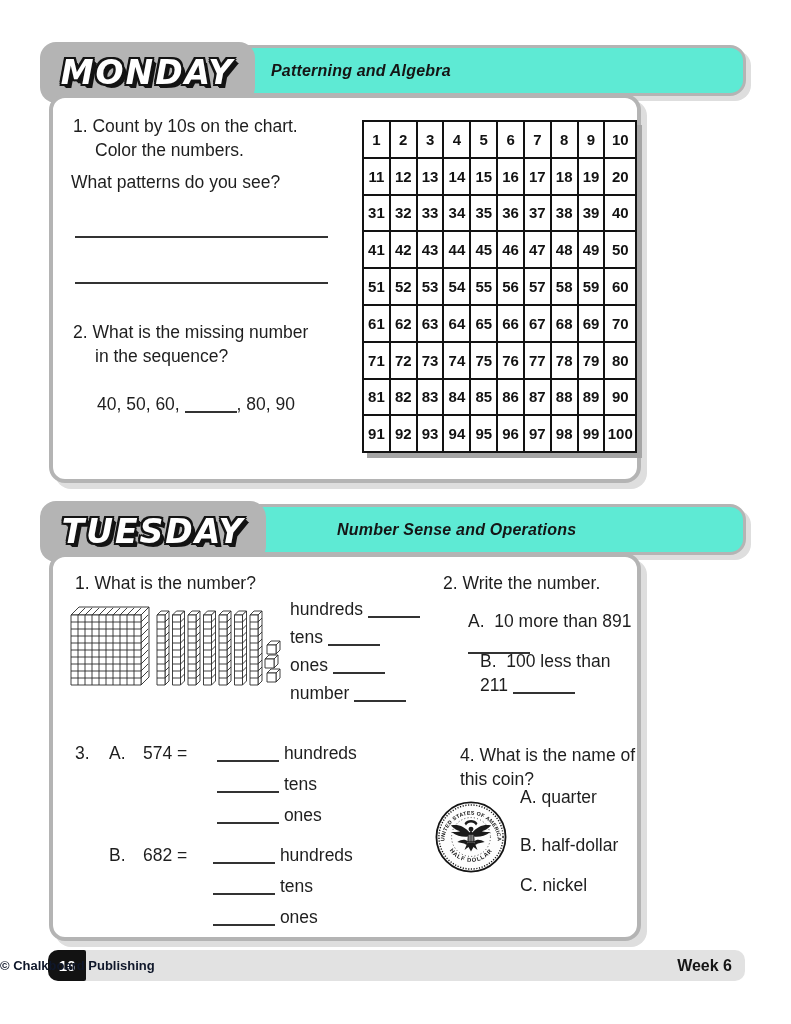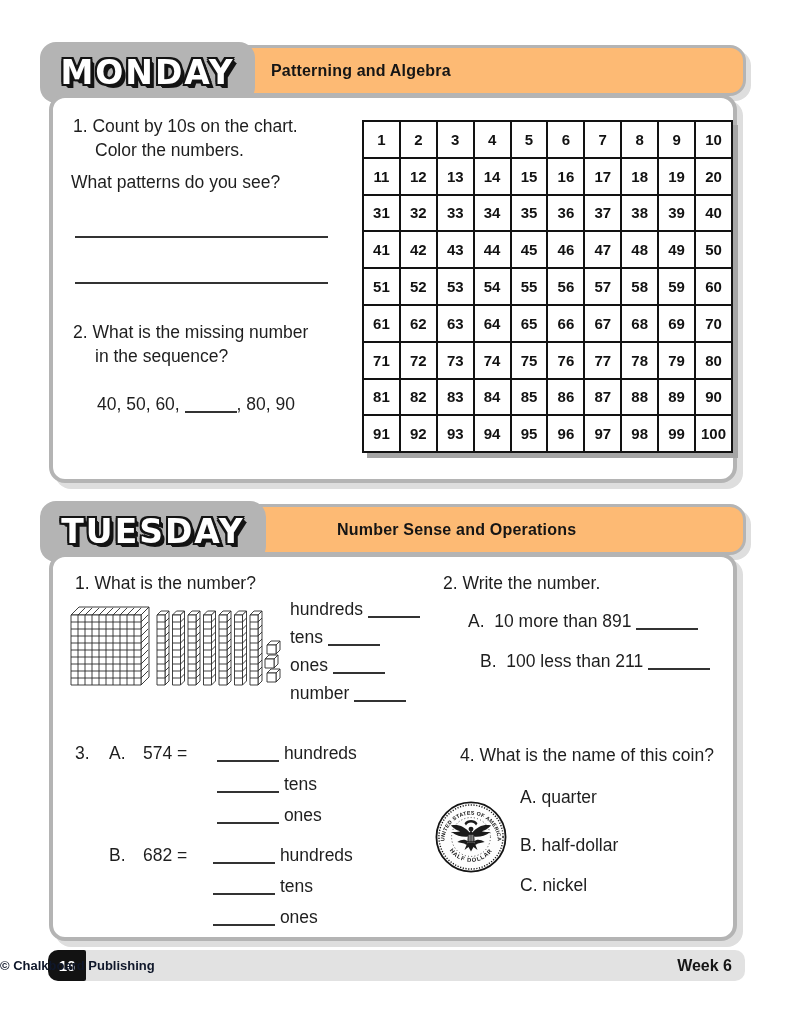--- a/index.html
+++ b/index.html
@@ -1,35 +1,35 @@
 <!DOCTYPE html>
 <html><head>
 <meta charset="utf-8">
 <style>
   html,body{margin:0;padding:0;background:#fff;}
   .page{position:relative;width:791px;height:1024px;background:#fff;
         font-family:"Liberation Sans",sans-serif;color:#1e1e1e;overflow:hidden;}
 
   
-  .section-bar{position:absolute;left:40px;width:706px;height:51px;background:#fdba74;
+  .section-bar{position:absolute;left:40px;width:706px;height:51px;background:#5eead4;
                border:3px solid #b4b4b4;border-radius:16px;box-sizing:border-box;
-               box-shadow:5px 5px 0 #dedede;}
+               box-shadow:5px 5px 0 #dedede;font-style:italic;}
   .day-tab{position:absolute;top:-6px;height:61px;background:#b4b4b4;border-radius:16px;
            display:flex;align-items:center;justify-content:center;}
   .day-text{font-family:"DejaVu Sans",sans-serif;font-weight:900;font-size:33px;
             letter-spacing:2px;color:#fff;
             text-shadow:-2px -2px 0 #141414,0 -2px 0 #141414,2px -2px 0 #141414,
                         -2px 0 0 #141414,2px 0 0 #141414,
                         -2px 2px 0 #141414,0 2px 0 #141414,2px 2px 0 #141414,
                         3px 3px 0 #141414,4px 4px 0 #141414;}
   .bar-title{position:absolute;top:50%;transform:translateY(-50%);
              font-size:16px;font-weight:bold;color:#151515;letter-spacing:.2px;}
 
   
-  .content-box{position:absolute;left:49px;width:688px;background:#fff;
+  .content-box{position:absolute;left:49px;width:592px;background:#fff;
                border:4px solid #b4b4b4;border-radius:16px;box-sizing:border-box;
                box-shadow:6px 6px 0 #dedede;}
 
   .txt{position:absolute;font-size:17.5px;line-height:24px;color:#1e1e1e;}
   .indent{margin-left:22px;}
   .answer-line{position:absolute;border-bottom:2px solid #333;height:0;}
   .blank{display:inline-block;border-bottom:2px solid #333;height:16px;vertical-align:-3px;}
 
   
   .chart-wrap{position:absolute;left:309px;top:22px;box-shadow:5px 5px 0 #a5a5a5;}

